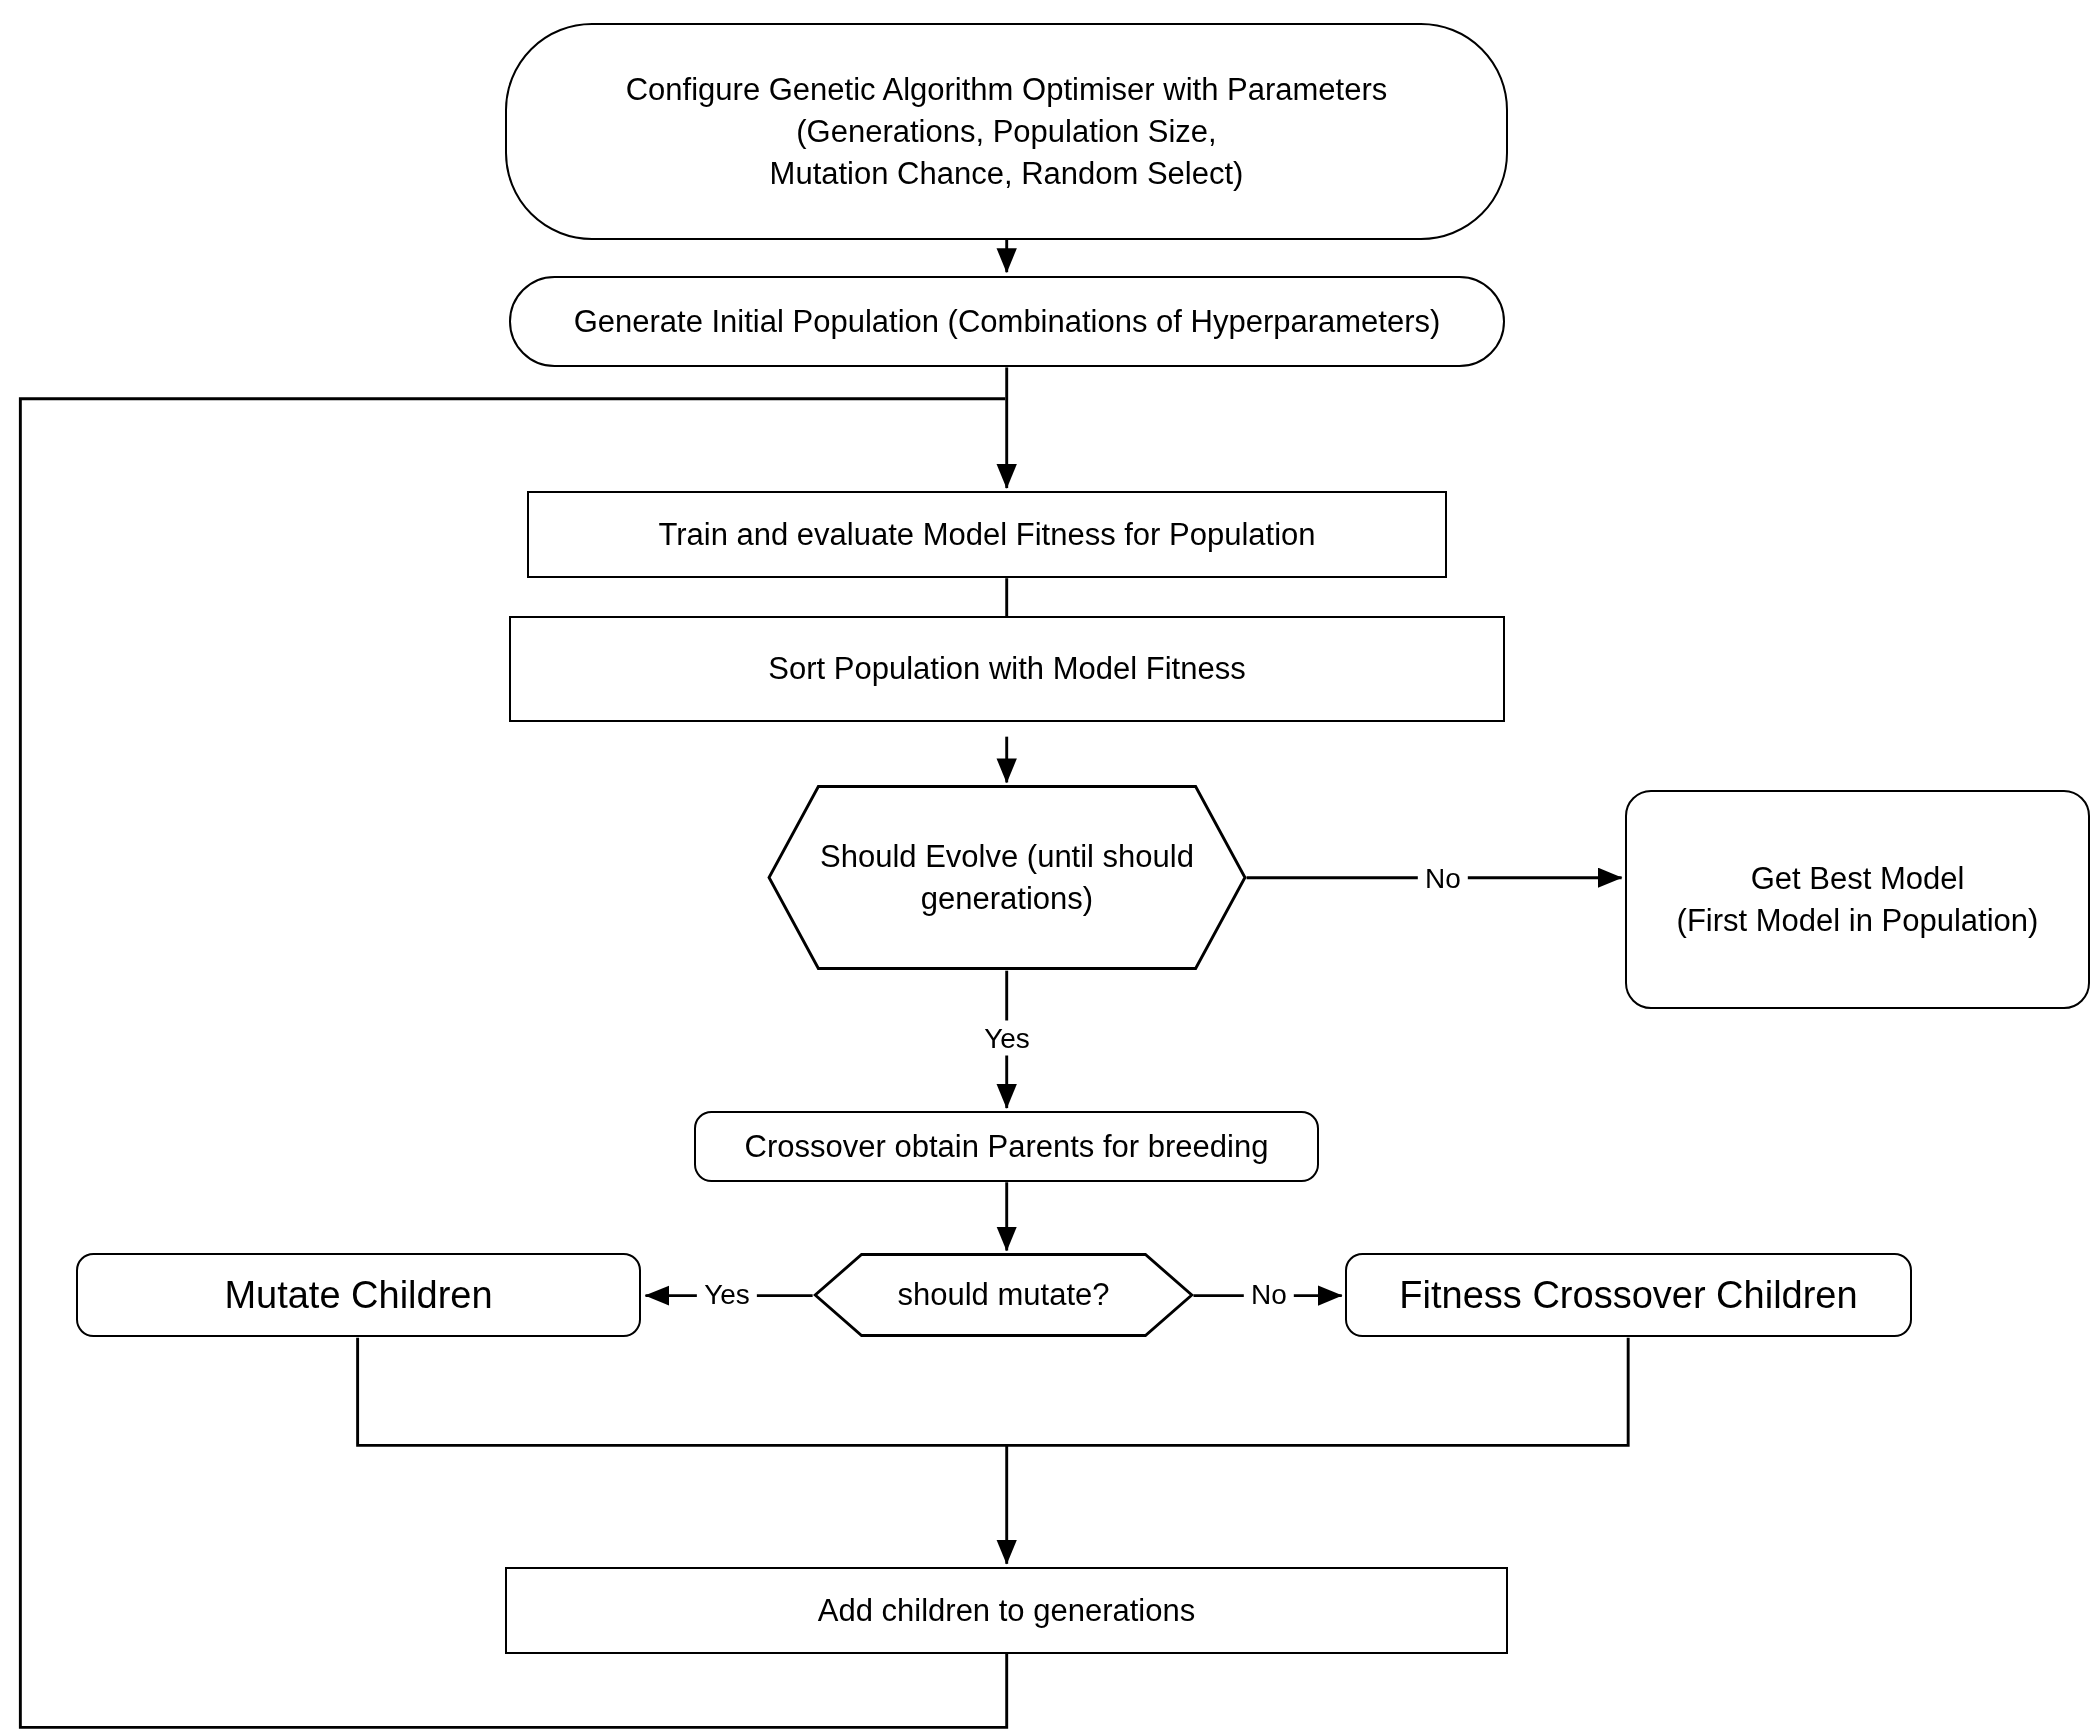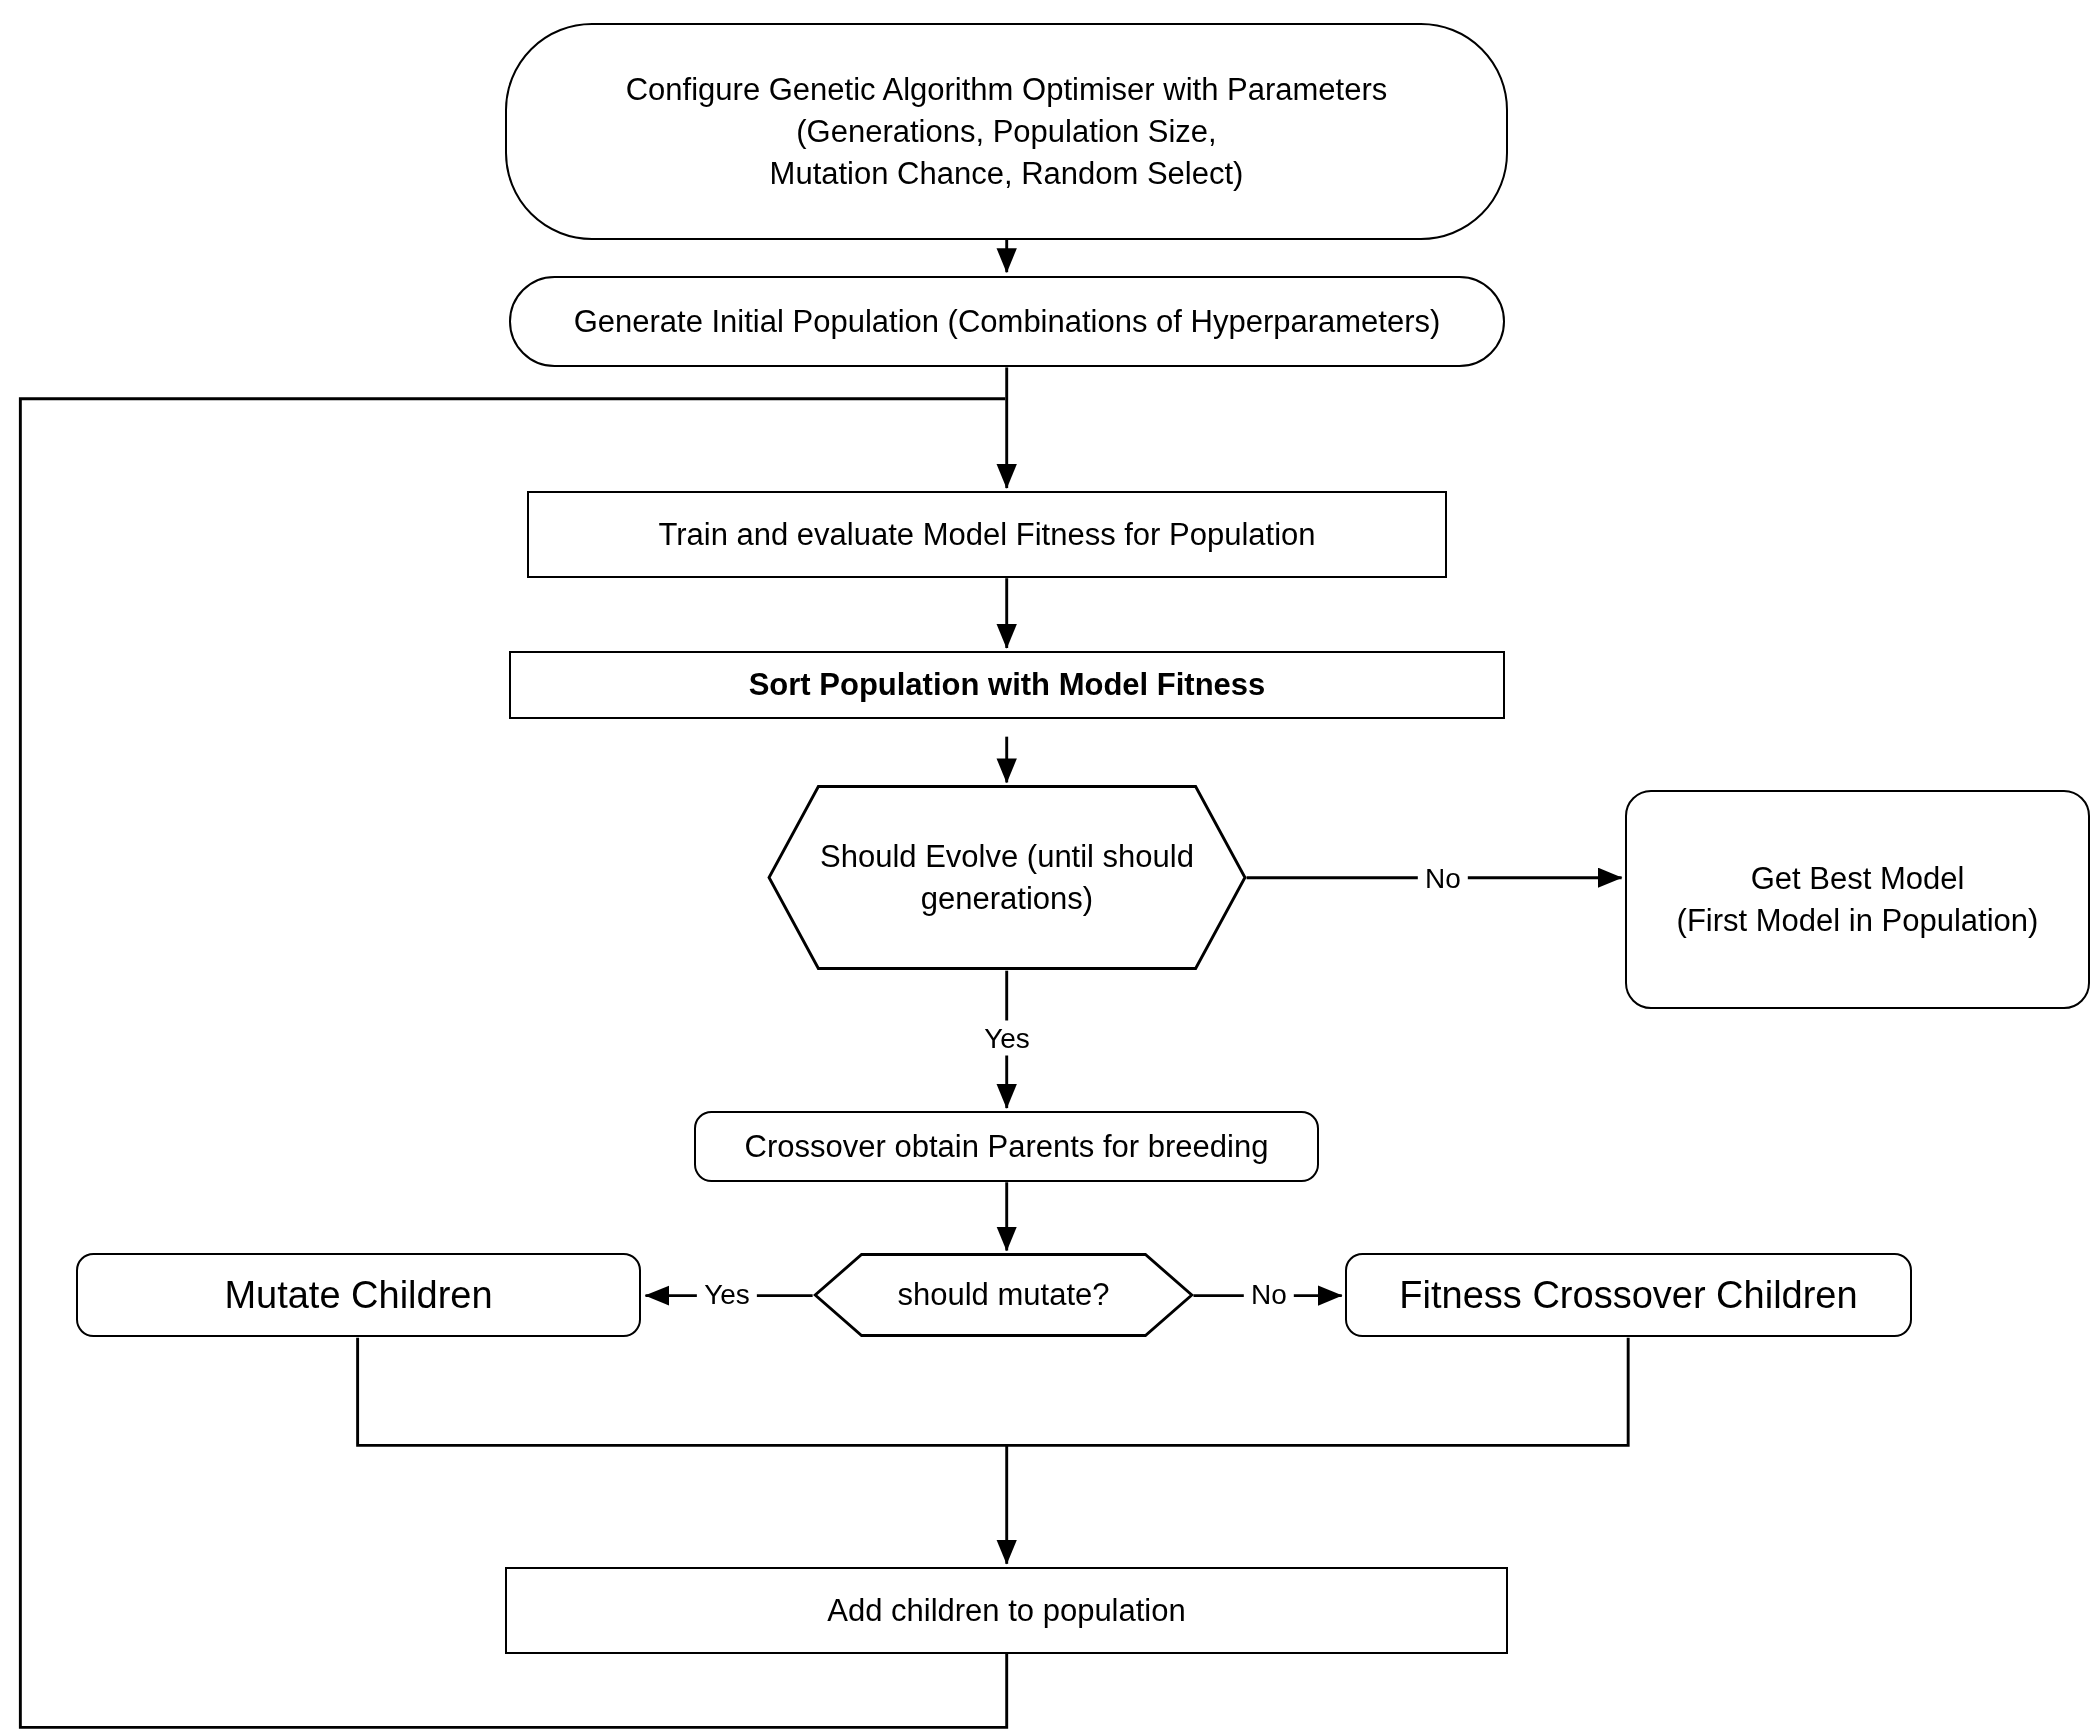--- a/index.html
+++ b/index.html
@@ -105,21 +105,21 @@
   </div>
 
   <div class="node r-pill" style="left:509px; top:276px; width:996px; height:91px;">
     <span class="node-text">Generate Initial Population (Combinations of Hyperparameters)</span>
   </div>
 
   <div class="node" style="left:527px; top:491px; width:920px; height:87px;">
     <span class="node-text">Train and evaluate Model Fitness for Population</span>
   </div>
 
-  <div class="node" style="left:509px; top:651px; width:996px; height:68px;font-weight:bold;">
+  <div class="node" style="left:509px; top:616px; width:996px; height:106px;">
     <span class="node-text">Sort Population with Model Fitness</span>
   </div>
 
   <div class="hexagon" style="left:767px; top:785px; width:480px; height:185px;">
     <svg width="480" height="185" viewBox="0 0 660 255">
       <polygon points="70,2 590,2 658,127.5 590,253 70,253 2,127.5" style="fill:#ffffff;stroke:#000000;stroke-width:4"></polygon>
     </svg>
     <div class="hex-label">
       <span class="node-text">Should Evolve (until should
 generations)</span>
@@ -146,21 +146,21 @@
 
   <div class="node r-soft" style="left:76px; top:1253px; width:565px; height:84px;justify-content:center;">
     <span class="node-text big">Mutate Children</span>
   </div>
 
   <div class="node r-soft" style="left:1345px; top:1253px; width:567px; height:84px;">
     <span class="node-text big">Fitness Crossover Children</span>
   </div>
 
   <div class="node" style="left:505px; top:1567px; width:1003px; height:87px;">
-    <span class="node-text">Add children to population</span>
+    <span class="node-text">Add children to generations</span>
   </div>
 
   <span class="edge-label" style="left:1443px; top:878px;">No</span>
   <span class="edge-label" style="left:1007px; top:1038px;">Yes</span>
   <span class="edge-label" style="left:727px; top:1294px;">Yes</span>
   <span class="edge-label" style="left:1269px; top:1294px;">No</span>
 
 </div>
 
 

